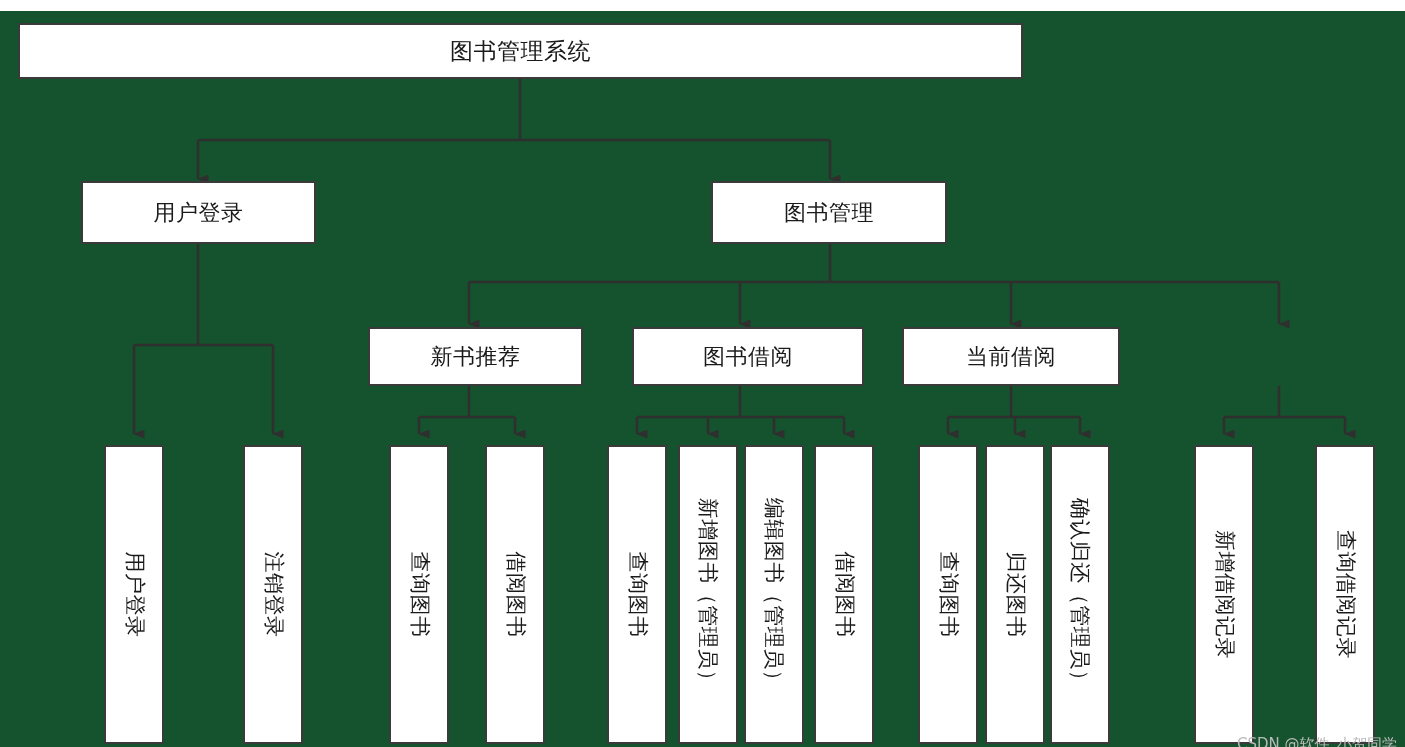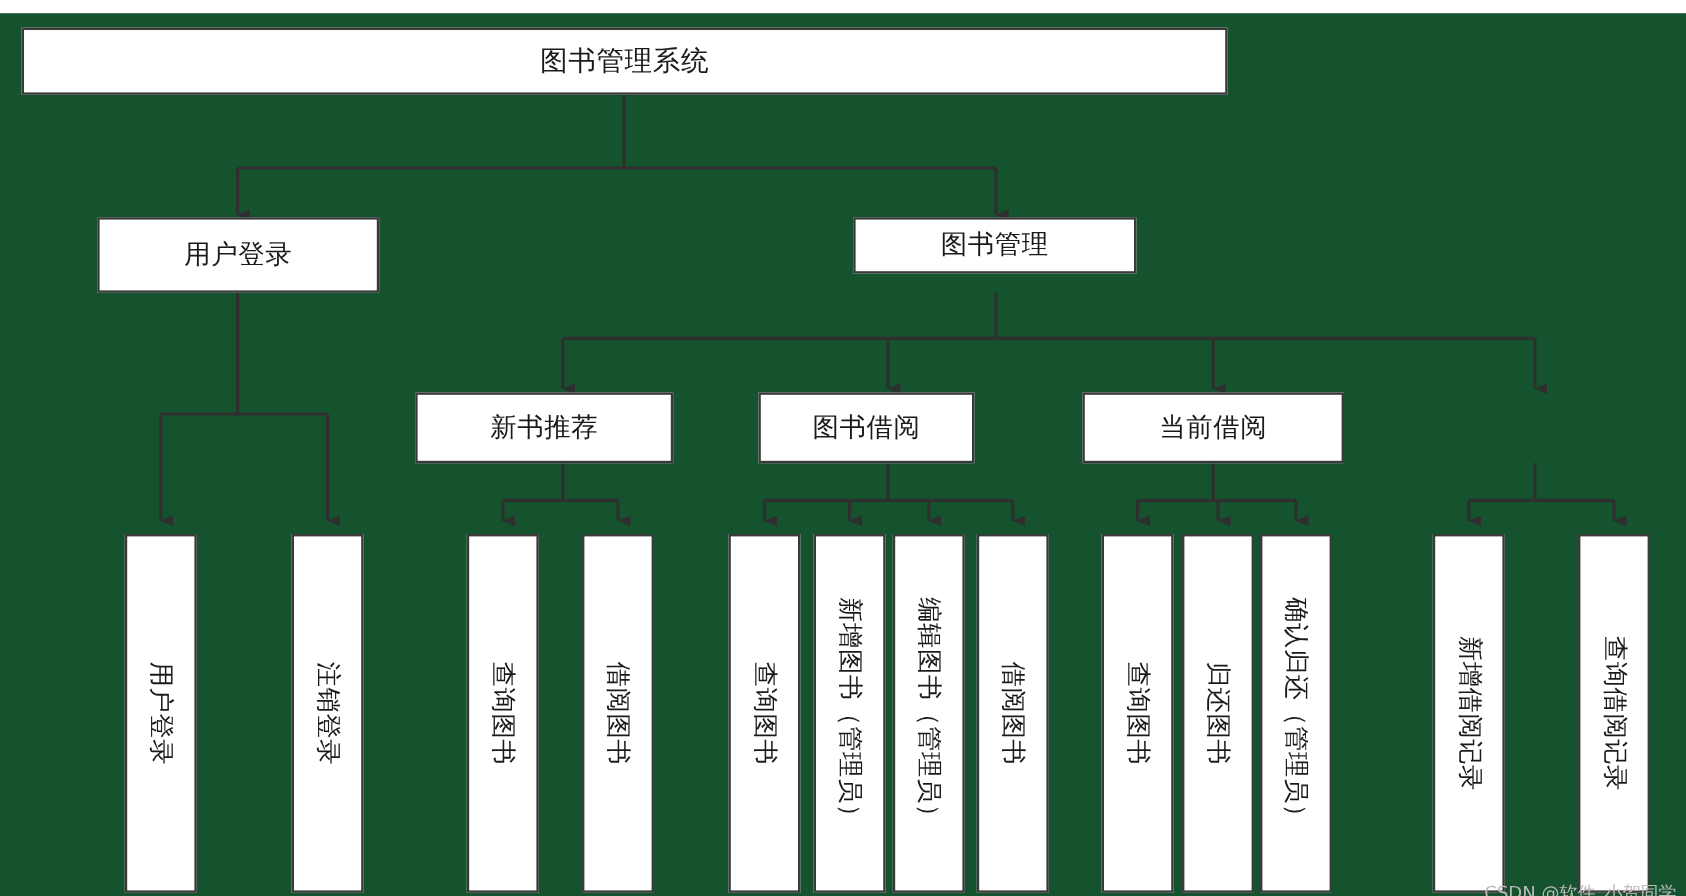--- a/index.html
+++ b/index.html
@@ -124,28 +124,28 @@
     </g>
   </svg>
 
   <div class="node h root" style="left:18px; top:12px; width:1005px; height:56px;">
     <span class="label">图书管理系统</span>
   </div>
 
   <div class="node h" style="left:81px; top:170px; width:235px; height:63px;">
     <span class="label">用户登录</span>
   </div>
-  <div class="node h" style="left:711px; top:170px; width:236px; height:47px;">
+  <div class="node h" style="left:711px; top:170px; width:236px; height:63px;">
     <span class="label">图书管理</span>
   </div>
 
-  <div class="node h" style="left:346px; top:316px; width:215px; height:59px;">
+  <div class="node h" style="left:368px; top:316px; width:215px; height:59px;">
     <span class="label">新书推荐</span>
   </div>
-  <div class="node h" style="left:632px; top:316px; width:180px; height:59px;">
+  <div class="node h" style="left:632px; top:316px; width:232px; height:59px;">
     <span class="label">图书借阅</span>
   </div>
   <div class="node h" style="left:902px; top:316px; width:218px; height:59px;text-align:center;">
     <span class="label">当前借阅</span>
   </div>
 
   <div class="node v" style="left:104px; top:434px; width:60px; height:299px;">
     <span class="label">用户登录</span>
   </div>
   <div class="node v" style="left:243px; top:434px; width:60px; height:299px;">

